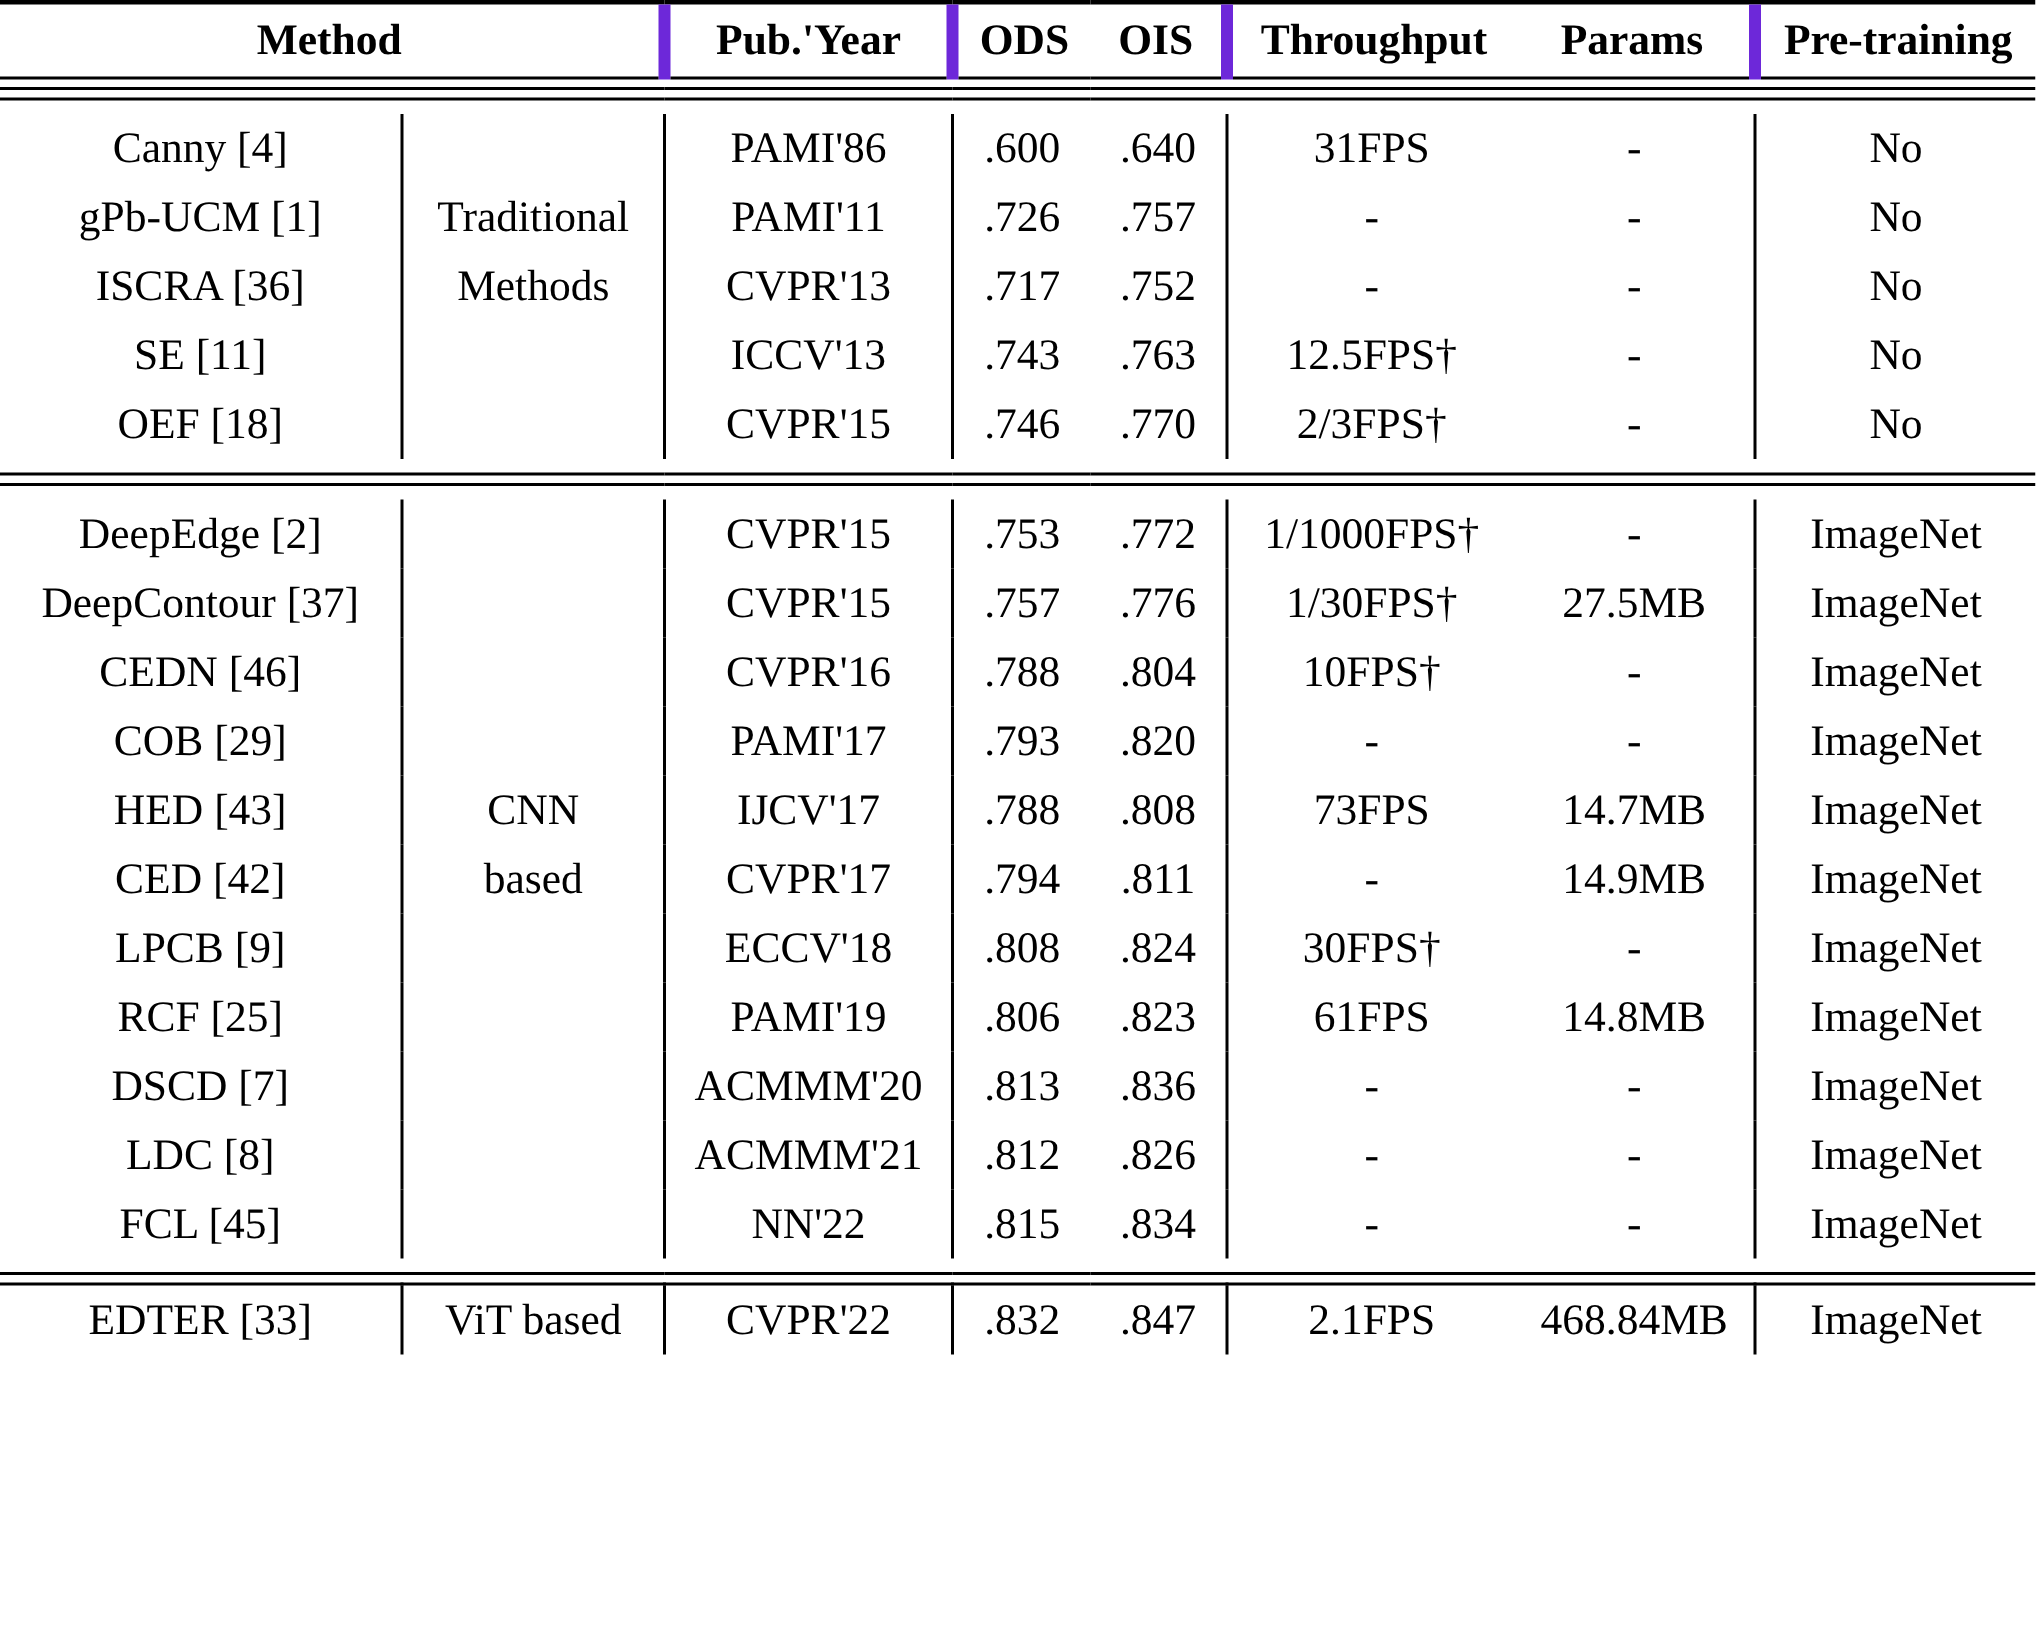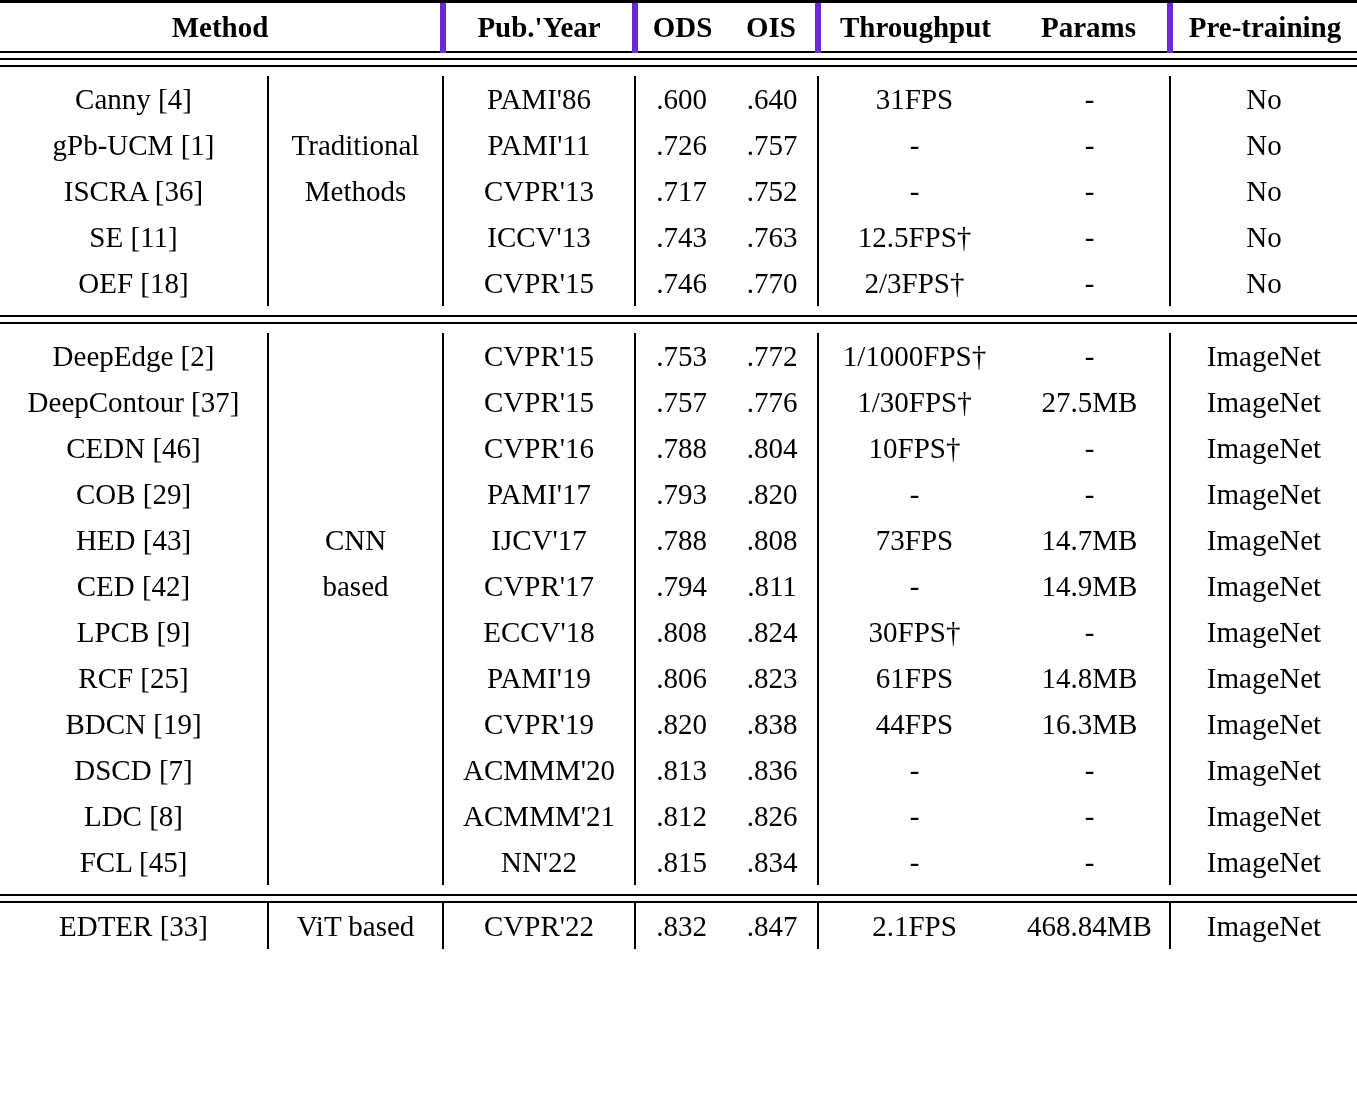--- a/index.html
+++ b/index.html
@@ -41,21 +41,21 @@
   col.c-category   { width: 175px; }
   col.c-pub        { width: 192px; }
   col.c-ods        { width: 92px;  }
   col.c-ois        { width: 91px;  }
   col.c-through    { width: 192px; }
   col.c-params     { width: 160px; }
   col.c-pretrain   { width: 187px; }
 
   
   .vl { border-left: 2px solid #000; }
-  .vl-head { border-left: 6px solid #6d28d9; }
+  .vl-head { border-left: 8px solid #6d28d9; }
 
   
   .cell {
     height: 46px;
     font-size: 29px;
   }
   .cell.hdr {
     height: 48px;
     font-size: 29px;
     font-weight: bold;
@@ -246,30 +246,20 @@
           <td class="cell">RCF [25]</td>
           <td class="cell vl">&nbsp;</td>
           <td class="cell vl">PAMI'19</td>
           <td class="cell vl">.806</td>
           <td class="cell">.823</td>
           <td class="cell vl">61FPS</td>
           <td class="cell">14.8MB</td>
           <td class="cell vl">ImageNet</td>
         </tr>
         <tr>
-          <td class="cell">BDCN [19]</td>
-          <td class="cell vl">&nbsp;</td>
-          <td class="cell vl">CVPR'19</td>
-          <td class="cell vl">.820</td>
-          <td class="cell">.838</td>
-          <td class="cell vl">44FPS</td>
-          <td class="cell">16.3MB</td>
-          <td class="cell vl">ImageNet</td>
-        </tr>
-        <tr>
           <td class="cell">DSCD [7]</td>
           <td class="cell vl">&nbsp;</td>
           <td class="cell vl">ACMMM'20</td>
           <td class="cell vl">.813</td>
           <td class="cell">.836</td>
           <td class="cell vl">-</td>
           <td class="cell">-</td>
           <td class="cell vl">ImageNet</td>
         </tr>
         <tr>

